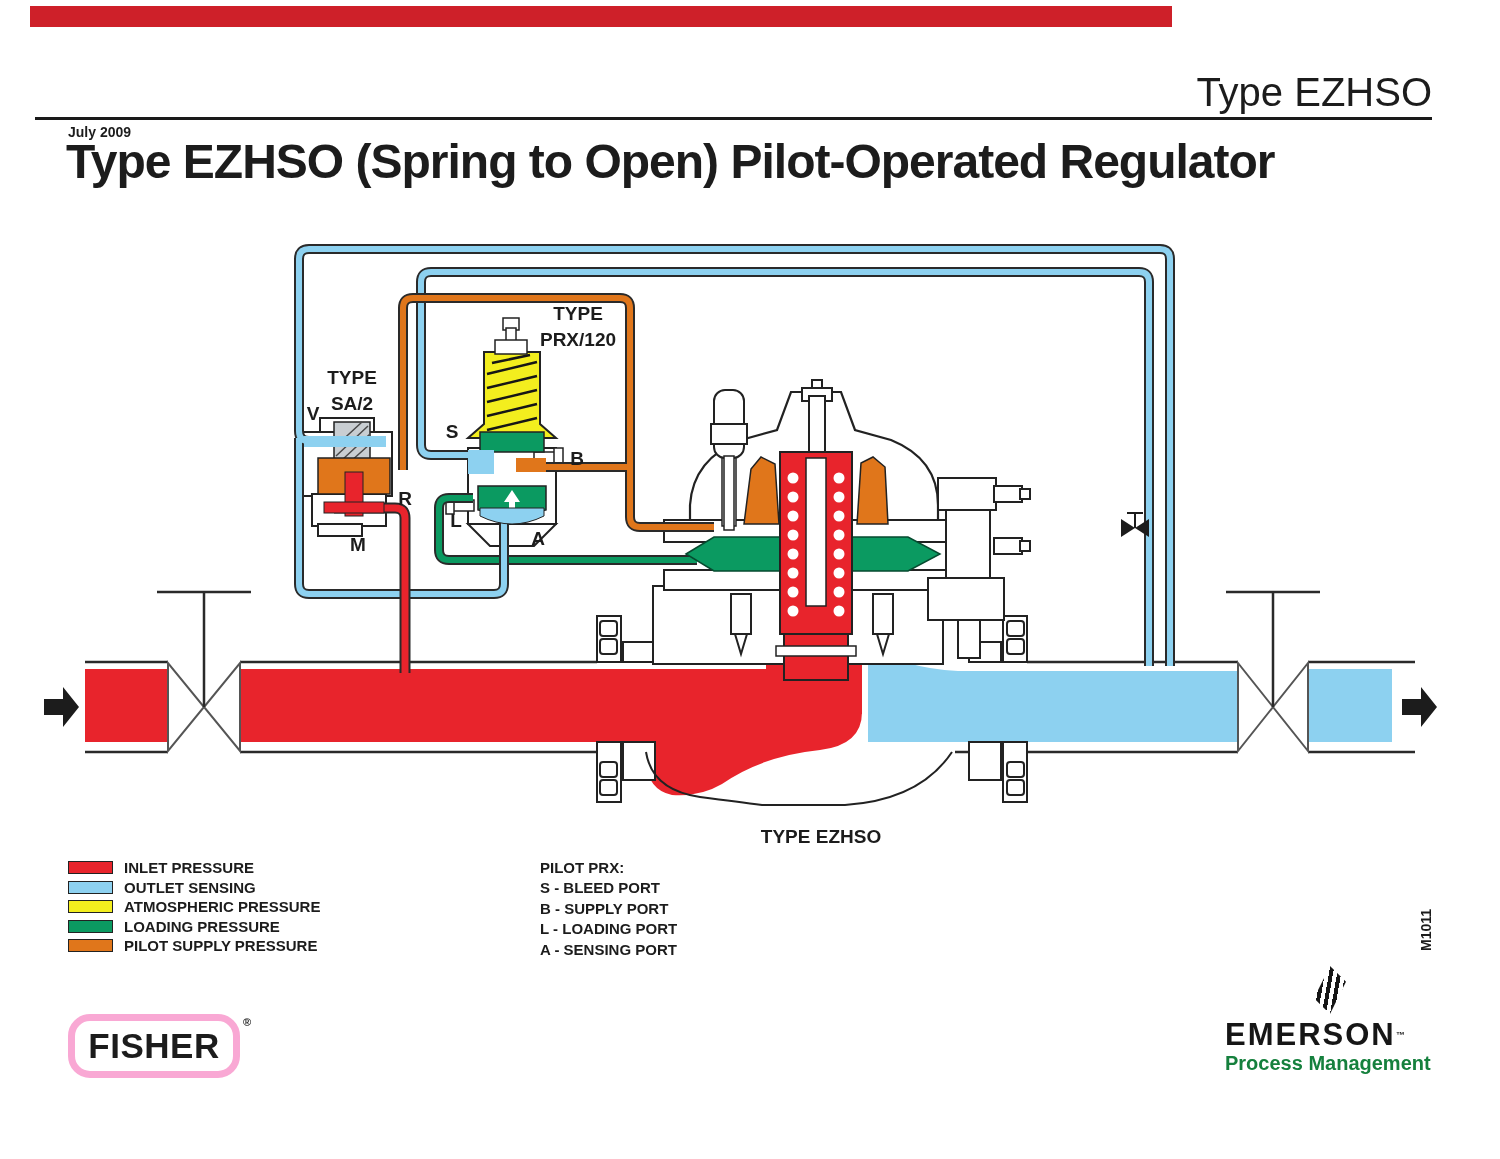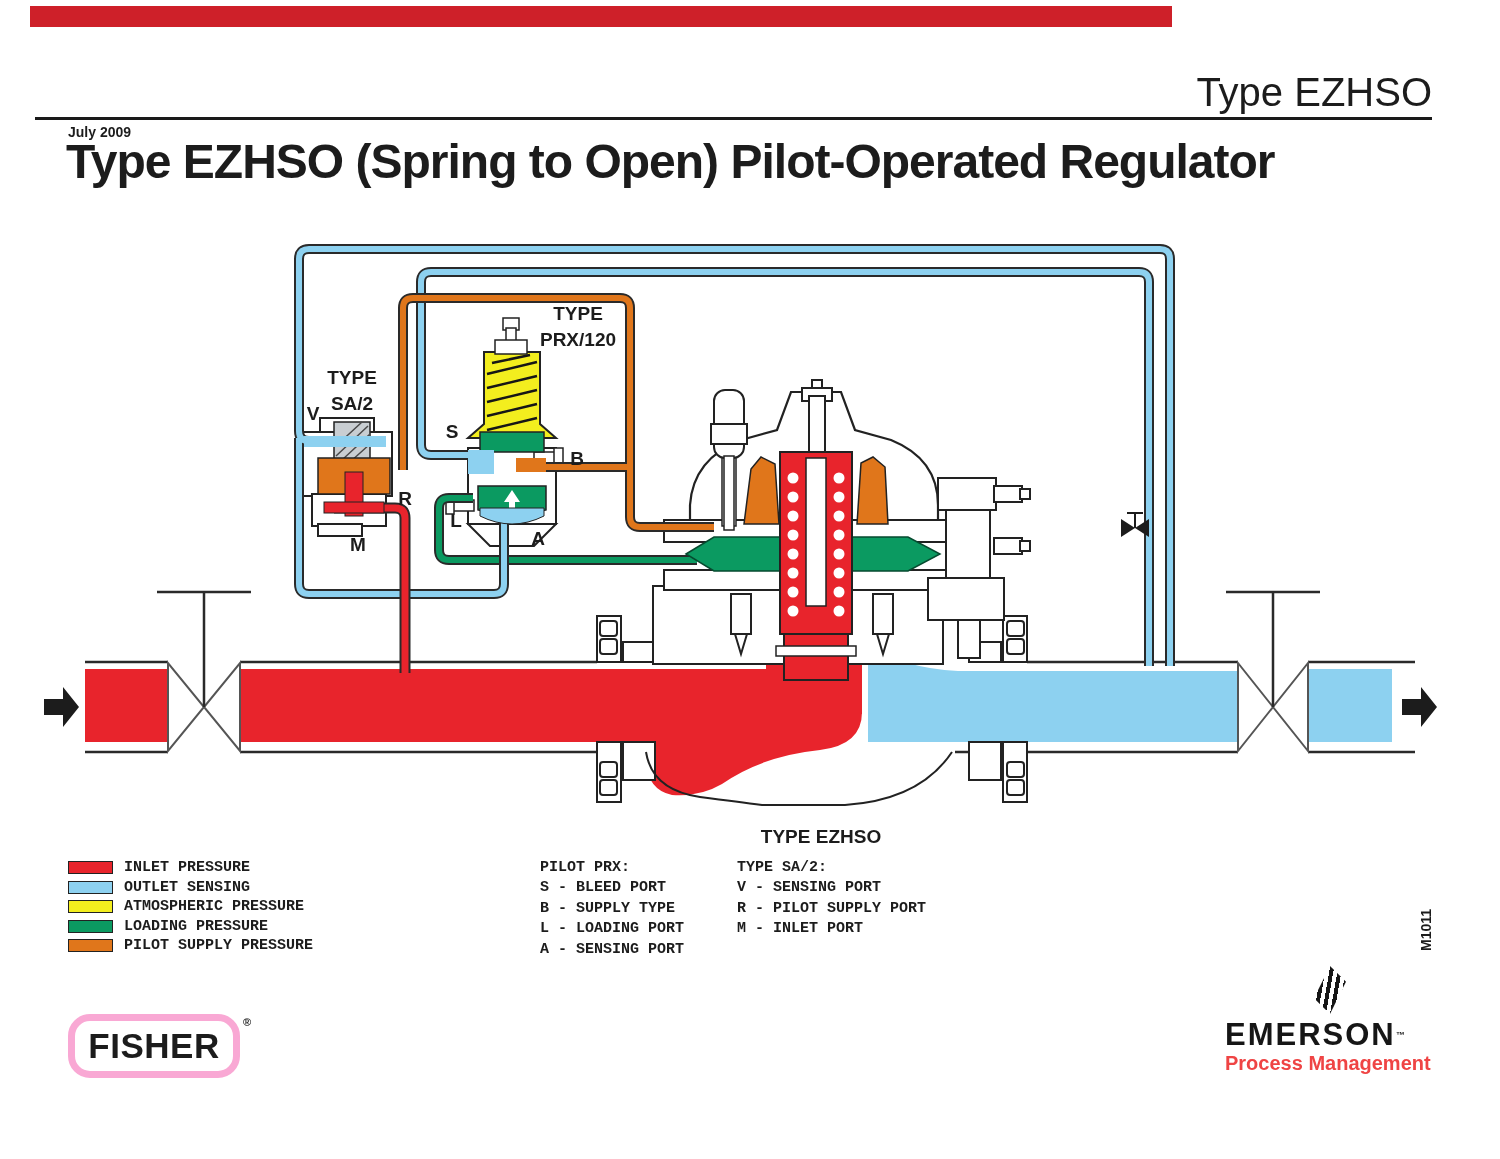--- a/index.html
+++ b/index.html
@@ -10,41 +10,41 @@
   #date{left:68px;top:92px;font-size:14px;font-weight:bold;margin-top:32px;}
   #doc-type{right:68px;top:70px;font-size:40px;font-weight:400;letter-spacing:0;}
   #rule{left:35px;top:117px;width:1397px;height:3px;background:#1a1a1a;}
   #title{left:66px;top:134px;font-size:48px;font-weight:bold;letter-spacing:-1px;}
   svg{position:absolute;left:0;top:0;}
   svg text{font-family:"Liberation Sans",sans-serif;font-weight:bold;fill:#1c1c1c;font-size:19px;}
   
   #legend{left:68px;top:858px;}
   .lrow{display:flex;align-items:center;height:19.5px;}
   .swatch{width:45px;height:13px;border:1.5px solid #222;margin-right:11px;box-sizing:border-box;}
-  .ltext,.prow,.phead{font-size:15px;font-weight:bold;white-space:nowrap;font-family:Liberation Mono, monospace;}
+  .ltext,.prow,.phead{font-size:15px;font-weight:bold;white-space:nowrap;}
   
   #valve-caption{left:701px;top:826px;width:240px;text-align:center;font-size:19px;font-weight:bold;}
   #prx-col{left:540px;top:858px;}
   #sa2-col{left:737px;top:858px;}
   .prow,.phead{height:20.4px;line-height:20.4px;}
   
   #figure-code{left:1398px;top:920px;width:60px;height:20px;transform:rotate(-90deg);
                text-align:center;font-size:14px;font-weight:bold;}
   
   #fisher{left:68px;top:1014px;width:172px;height:64px;border:7px solid #f9a8d4;border-radius:22px;
           box-sizing:border-box;display:flex;align-items:center;justify-content:center;}
   #fisher-text{font-size:35px;font-weight:bold;letter-spacing:0.5px;}
   #fisher-reg{left:243px;top:1016px;font-size:11px;font-weight:bold;}
   
   #emerson{left:1225px;top:966px;width:210px;text-align:left;}
   #em-diamond{margin:0 auto;width:32px;height:48px;
       background:repeating-linear-gradient(100deg,#161616 0 4px,#ffffff 4px 8px);
       clip-path:polygon(50% 0,100% 33%,50% 100%,0 67%);}
   #em-name{margin-top:6px;font-size:31px;font-weight:bold;letter-spacing:2px;color:#161616;line-height:30px;}
-  #em-tag{font-size:20px;font-weight:bold;color:#ef4444;margin-top:2px;}
+  #em-tag{font-size:20px;font-weight:bold;color:#15803d;margin-top:2px;}
   .tm{font-size:9px;vertical-align:top;font-weight:bold;}
 </style>
 </head>
 <body>
 
 <div id="page">
 
   <div id="top-bar" class="abs"></div>
   <div id="date" class="abs">July 2009</div>
   <div id="doc-type" class="abs" style="position:absolute;">Type EZHSO</div>
@@ -258,29 +258,23 @@
     </div>
     <div class="lrow">
       <span class="swatch" style="background-color: rgb(224, 118, 27);"></span>
       <span class="ltext">PILOT SUPPLY PRESSURE</span>
     </div>
   </div>
 
   <div id="prx-col" class="abs">
     <div class="phead">PILOT PRX:</div>
     <div class="prow">S - BLEED PORT</div>
-    <div class="prow">B - SUPPLY TYPE</div>
+    <div class="prow">B - SUPPLY PORT</div>
     <div class="prow">L - LOADING PORT</div>
     <div class="prow">A - SENSING PORT</div>
-  </div>
-  <div id="sa2-col" class="abs">
-    <div class="phead">TYPE SA/2:</div>
-    <div class="prow">V - SENSING PORT</div>
-    <div class="prow">R - PILOT SUPPLY PORT</div>
-    <div class="prow">M - INLET PORT</div>
   </div>
 
   <div id="figure-code" class="abs">M1011</div>
 
   <div id="fisher" class="abs">
     <span id="fisher-text">FISHER</span>
   </div>
   <div id="fisher-reg" class="abs">®</div>
 
   <div id="emerson" class="abs">

